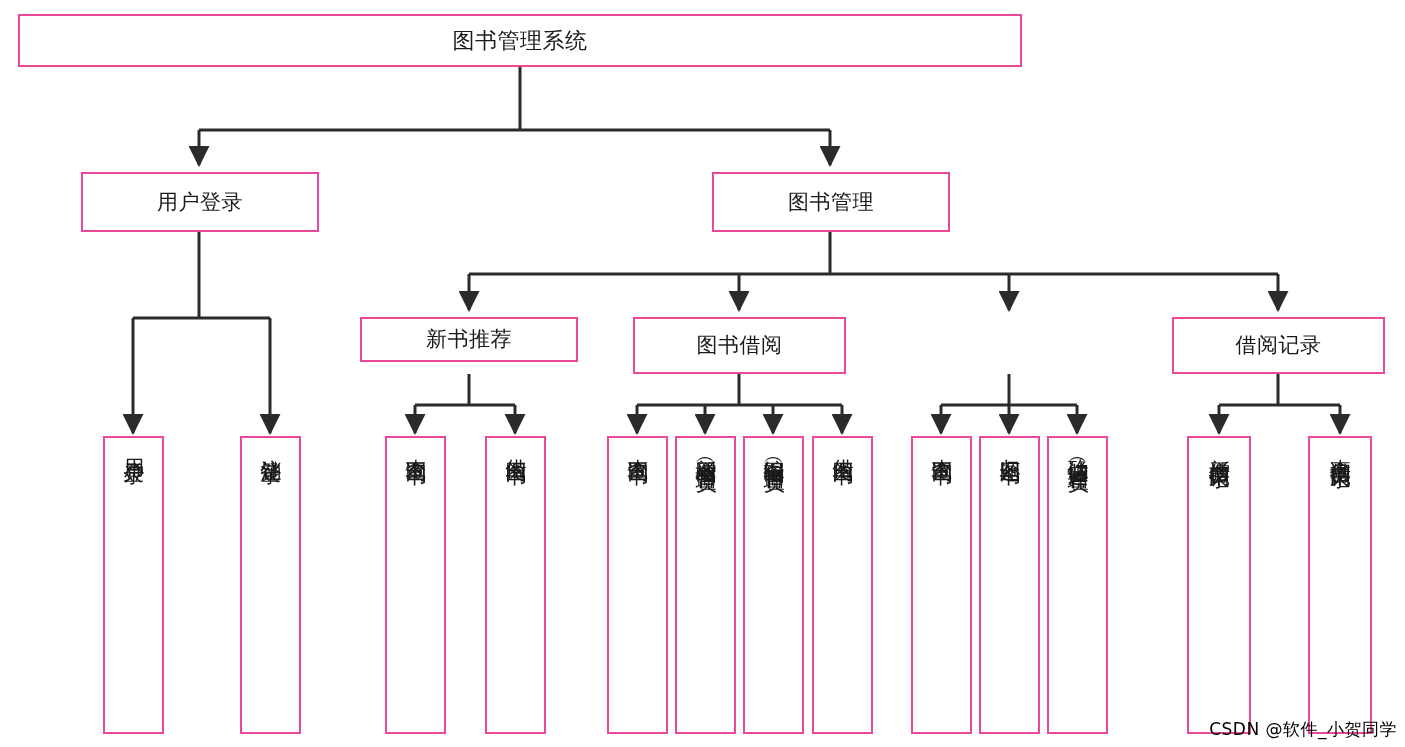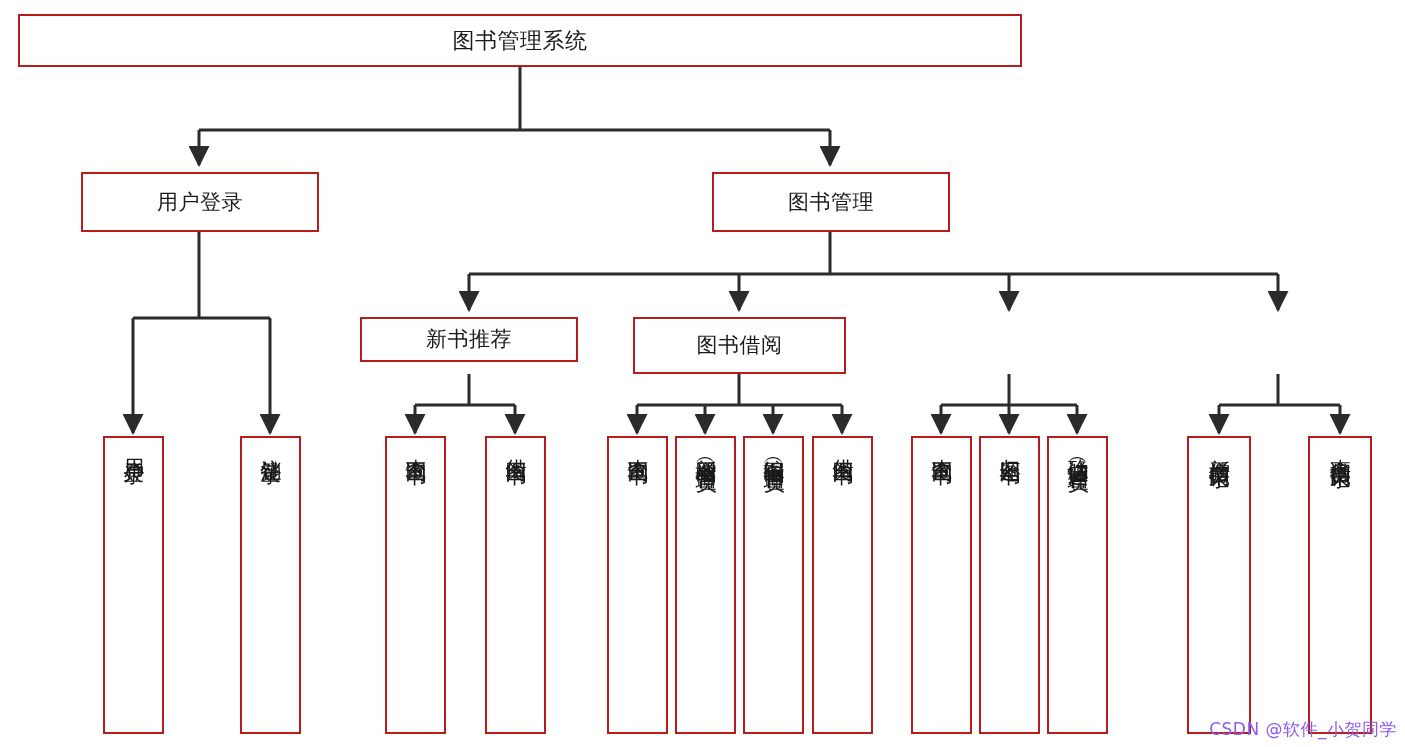--- a/index.html
+++ b/index.html
@@ -22,21 +22,21 @@
     position: absolute;
     left: 0;
     top: 0;
     width: 1405px;
     height: 747px;
     pointer-events: none;
   }
   .node {
     position: absolute;
     box-sizing: border-box;
-    border: 2px solid #b91c1c;
+    border: 2px solid #ec4899;
     background: #ffffff;
     display: flex;
     align-items: center;
     justify-content: center;
     color: #1a1a1a;
   }
   .node .label {
     display: block;
     text-align: center;
     line-height: 1.18;
@@ -62,21 +62,21 @@
     font-size: 21px;
     letter-spacing: 2px;
     line-height: 1;
     white-space: nowrap;
   }
   #watermark {
     position: absolute;
     right: 8px;
     bottom: 6px;
     font-size: 17px;
-    color: #8b5cf6;
+    color: #000000;
     letter-spacing: 0.5px;
     white-space: nowrap;
     user-select: none;
   }
 </style>
 </head>
 <body>
 
 <div id="canvas">
 
@@ -140,20 +140,23 @@
   <div class="node horiz" style="left:712px; top:172px; width:238px; height:60px;">
     <span class="label">图书管理</span>
   </div>
 
   <div class="node horiz" style="left:360px; top:317px; width:218px; height:45px;">
     <span class="label">新书推荐</span>
   </div>
   <div class="node horiz" style="left:633px; top:317px; width:213px; height:57px;">
     <span class="label">图书借阅</span>
   </div>
+  <div class="node horiz" style="left:1172px; top:317px; width:213px; height:57px;">
+    <span class="label">借阅记录</span>
+  </div>
 
   <div class="node vert" style="left:103px; top:436px; width:61px; height:298px;">
     <span class="label">用户登录</span>
   </div>
   <div class="node vert" style="left:240px; top:436px; width:61px; height:298px;">
     <span class="label">注销登录</span>
   </div>
 
   <div class="node vert" style="left:385px; top:436px; width:61px; height:298px;">
     <span class="label">查询图书</span>

